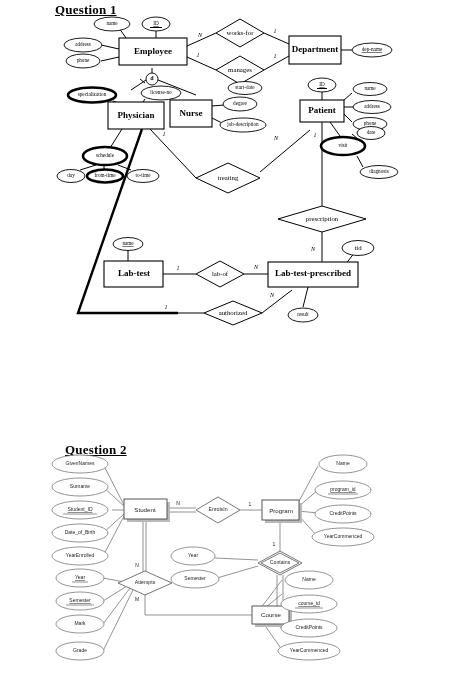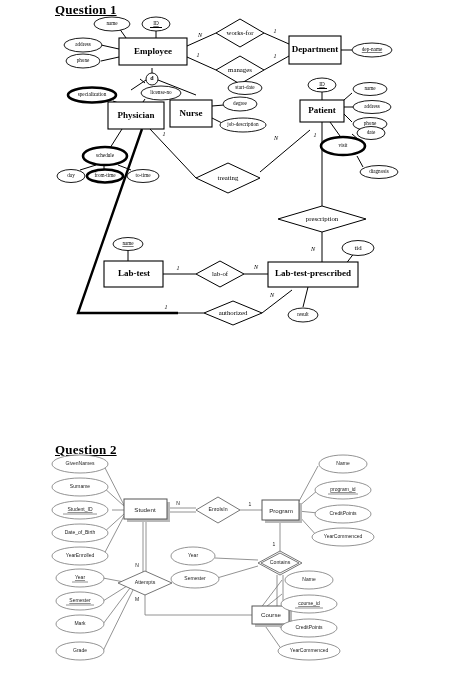--- a/index.html
+++ b/index.html
@@ -2,21 +2,21 @@
 <html><head>
 <meta charset="utf-8">
 <style>
   html,body{margin:0;padding:0;background:#ffffff;}
   body{width:457px;height:700px;position:relative;overflow:hidden;
        font-family:"Liberation Serif", serif;color:#000;}
   .page{position:absolute;left:0;top:0;width:457px;height:700px;padding-left:36px;}
   .q-title{position:absolute;font-family:"Liberation Serif",serif;font-weight:bold;
            font-size:13px;text-decoration:underline;letter-spacing:.2px;}
   #q1-title{left:55px;top:2px;}
-  #q2-title{left:55px;top:442px;text-decoration:underline;}
+  #q2-title{left:65px;top:442px;text-decoration:underline;}
   svg{position:absolute;left:0;top:0;width:457px;height:700px;}
   .ent{fill:#ffffff;stroke:#000;stroke-width:1.1;}
   .ent-w{fill:#ffffff;stroke:#555;stroke-width:1;}
   .dia{fill:#ffffff;stroke:#000;stroke-width:1;}
   .dia2{fill:#ffffff;stroke:#666;stroke-width:.9;}
   .att{fill:#ffffff;stroke:#000;stroke-width:.9;}
   .att2{fill:#ffffff;stroke:#777;stroke-width:.8;}
   .att-multi{fill:#ffffff;stroke:#000;stroke-width:2.6;}
   .ln{stroke:#000;stroke-width:1;fill:none;}
   .ln-thin{stroke:#777;stroke-width:.8;fill:none;}

